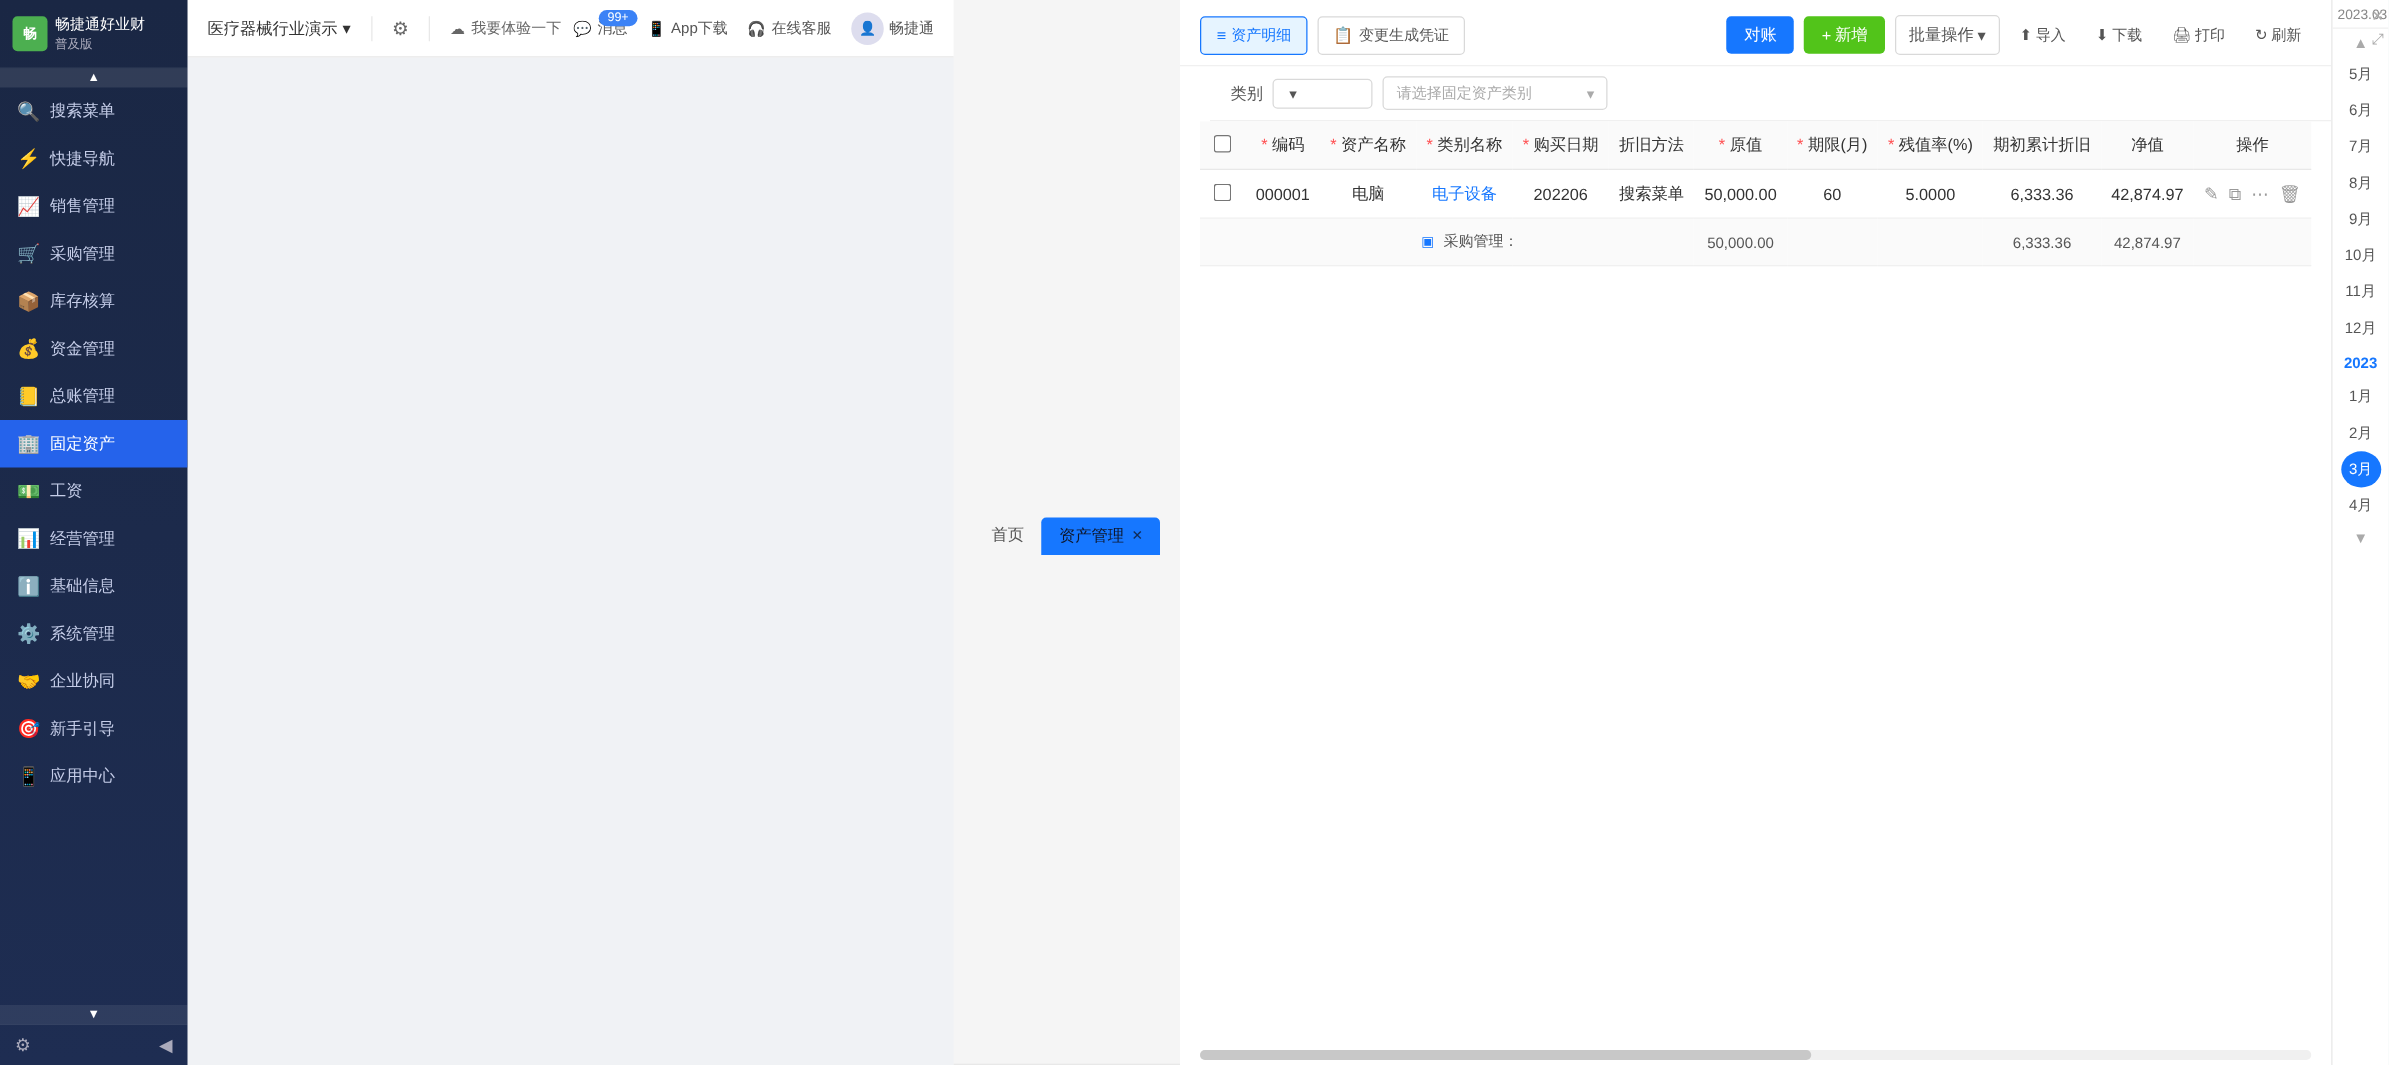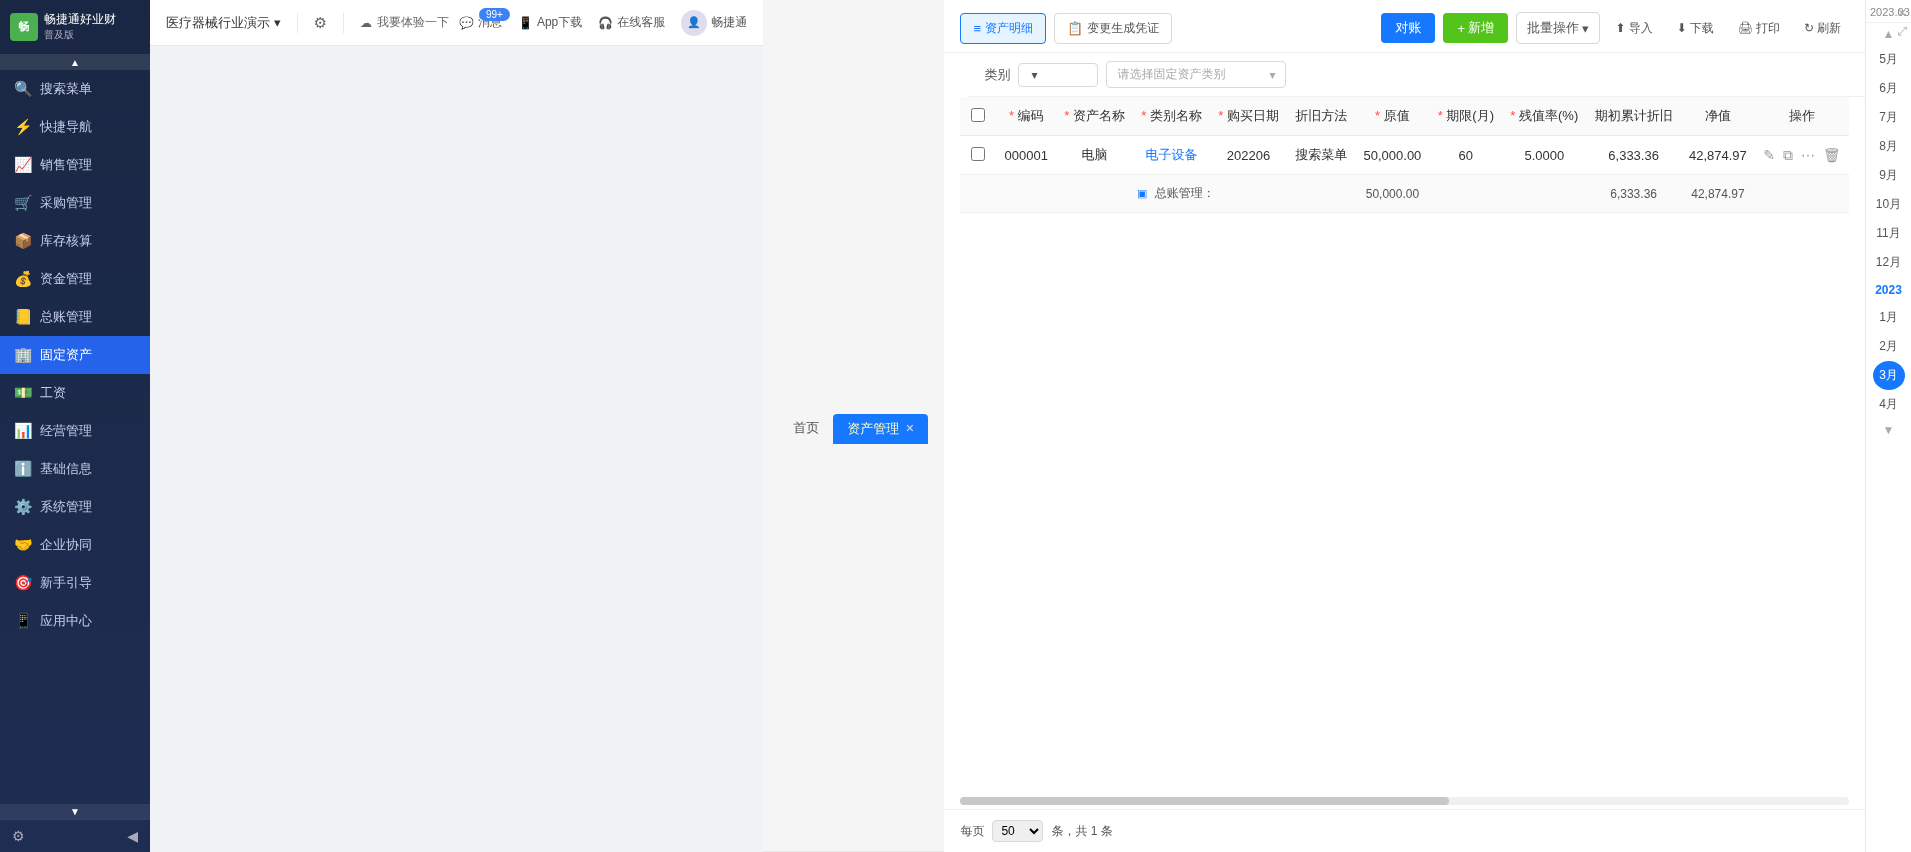--- a/index.html
+++ b/index.html
@@ -116,21 +116,21 @@
     }
     .tab-home {
       padding: 6px 14px;
       font-size: 13px;
       color: #555;
       cursor: pointer;
       border-bottom: 2px solid transparent;
     }
     .tab-active {
       background: #1677ff;
-      color: #fef9c3;
+      color: #0f172a;
       padding: 6px 14px;
       border-radius: 4px 4px 0 0;
       font-size: 13px;
       display: flex; align-items: center; gap: 6px;
       cursor: pointer;
     }
     .tab-close { cursor: pointer; font-size: 11px; opacity: 0.8; }
 
     
     .content {
@@ -607,46 +607,37 @@
                   <span class="op-icon" title="复制">⧉</span>
                   <span class="op-icon" title="更多">⋯</span>
                   <span class="op-icon" title="删除">🗑</span>
                 </div>
               </td>
             </tr>
             <tr class="subtotal-row">
               <td></td>
               <td colspan="5">
                 <span class="subtotal-icon">▣</span>
-                <span>总账管理：</span>
+                <span>采购管理：</span>
               </td>
               <td>50,000.00</td>
               <td></td>
               <td></td>
               <td>6,333.36</td>
               <td>42,874.97</td>
               <td></td>
             </tr>
           </tbody>
         </table>
       </div>
 
       <div class="scrollbar-area">
         <div class="scrollbar-thumb"></div>
       </div>
 
-      <div class="pagination">
-        <span>每页</span>
-        <select class="page-size-select">
-          <option>50</option>
-          <option>100</option>
-          <option>200</option>
-        </select>
-        <span>条，共 1 条</span>
-      </div>
 
     </div>
 
     <div class="right-sidebar">
       <span class="right-sidebar-close">✕</span>
       <span class="right-sidebar-expand">⤢</span>
       <div class="right-sidebar-year">2023.03</div>
       <div class="right-sidebar-nav">
         <div class="right-sidebar-up">▲</div>
         <div class="month-item">5月</div>

